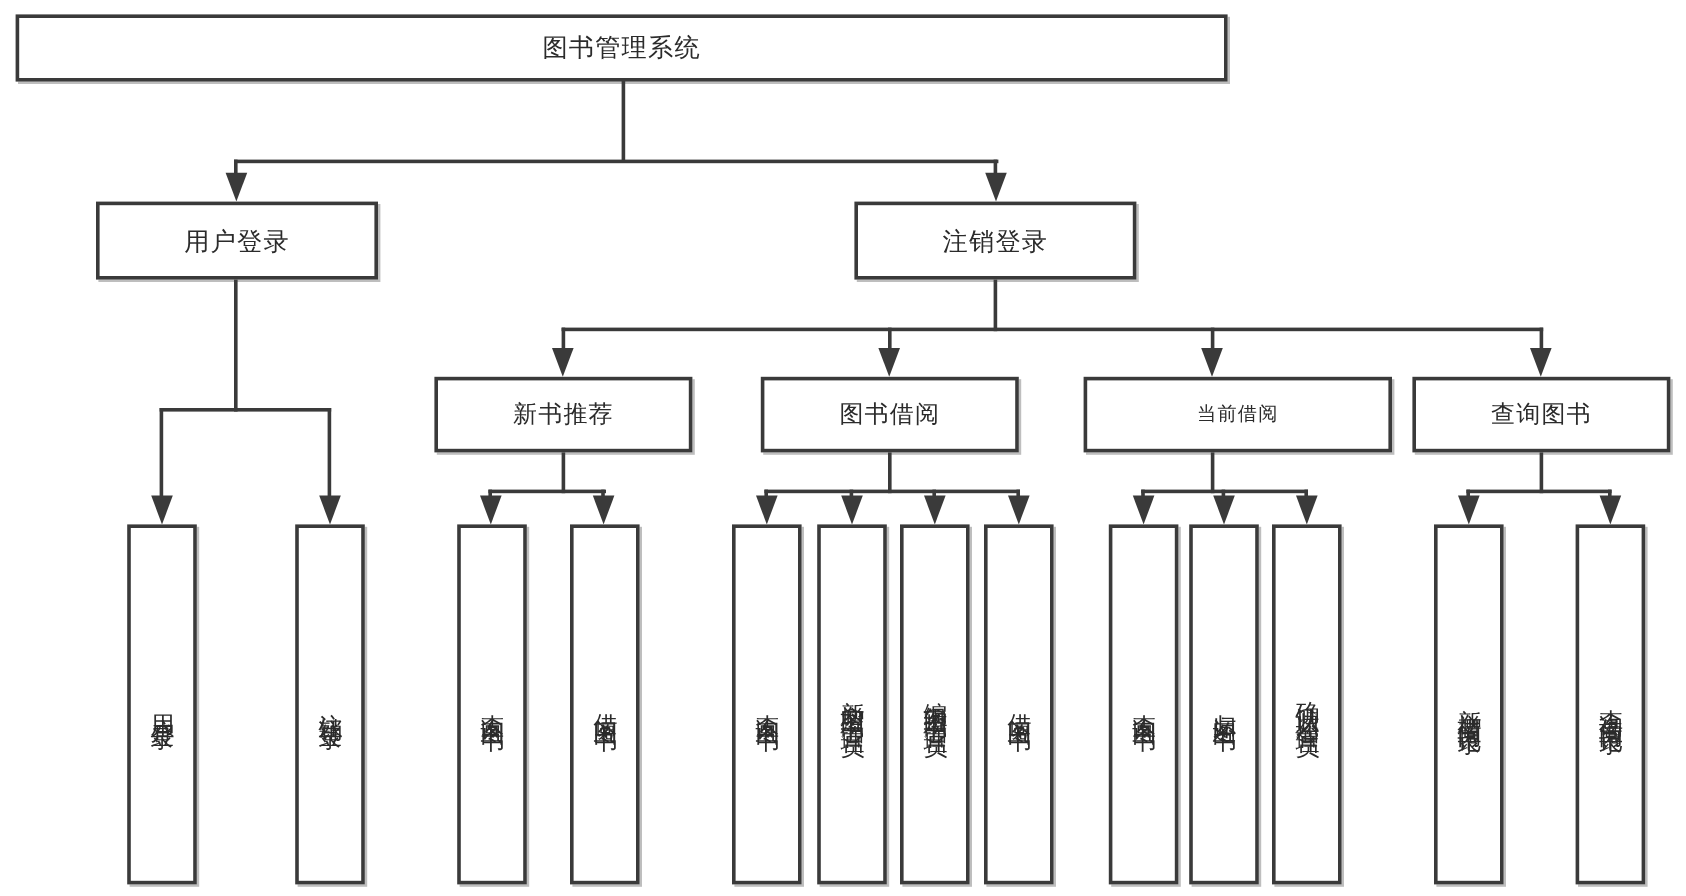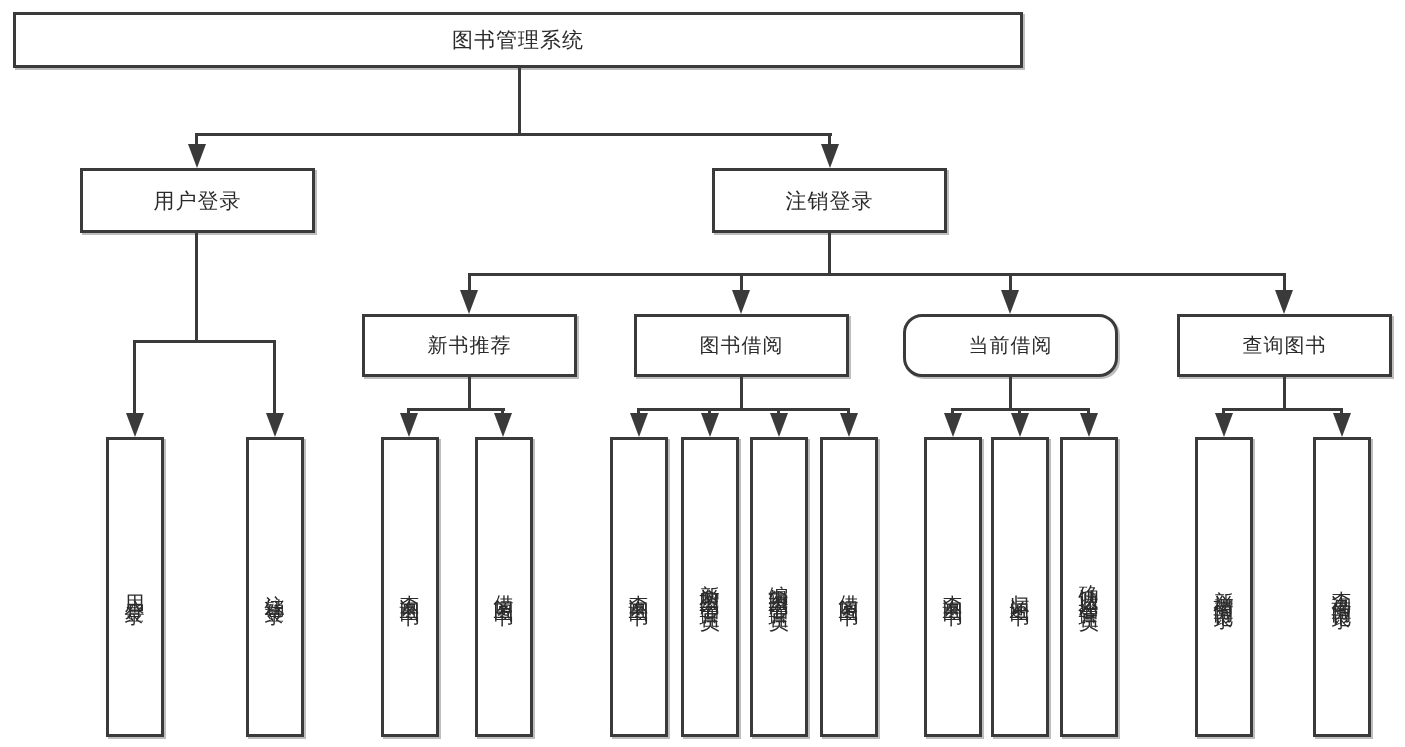--- a/index.html
+++ b/index.html
@@ -90,21 +90,21 @@
   <i class="ar" style="left:1001px;top:290px;"></i>
   <i class="vl" style="left:1283px;top:273px;height:20px;"></i>
   <i class="ar" style="left:1275px;top:290px;"></i>
 
   <div class="node" style="left:362px;top:314px;width:215px;height:63px;font-size:20px;">
     <span>新书推荐</span>
   </div>
   <div class="node" style="left:634px;top:314px;width:215px;height:63px;font-size:20px;">
     <span>图书借阅</span>
   </div>
-  <div class="node" style="left:903px;top:314px;width:215px;height:63px;font-size:20px;border-radius:19px;">
+  <div class="node" style="left:903px;top:314px;width:257px;height:63px;font-size:16px;">
     <span>当前借阅</span>
   </div>
   <div class="node" style="left:1177px;top:314px;width:215px;height:63px;font-size:20px;">
     <span>查询图书</span>
   </div>
 
   <i class="vl" style="left:468px;top:377px;height:34px;"></i>
   <i class="hl" style="left:407px;top:408px;width:98px;"></i>
   <i class="vl" style="left:407px;top:408px;height:8px;"></i>
   <i class="ar" style="left:400px;top:413px;"></i>

